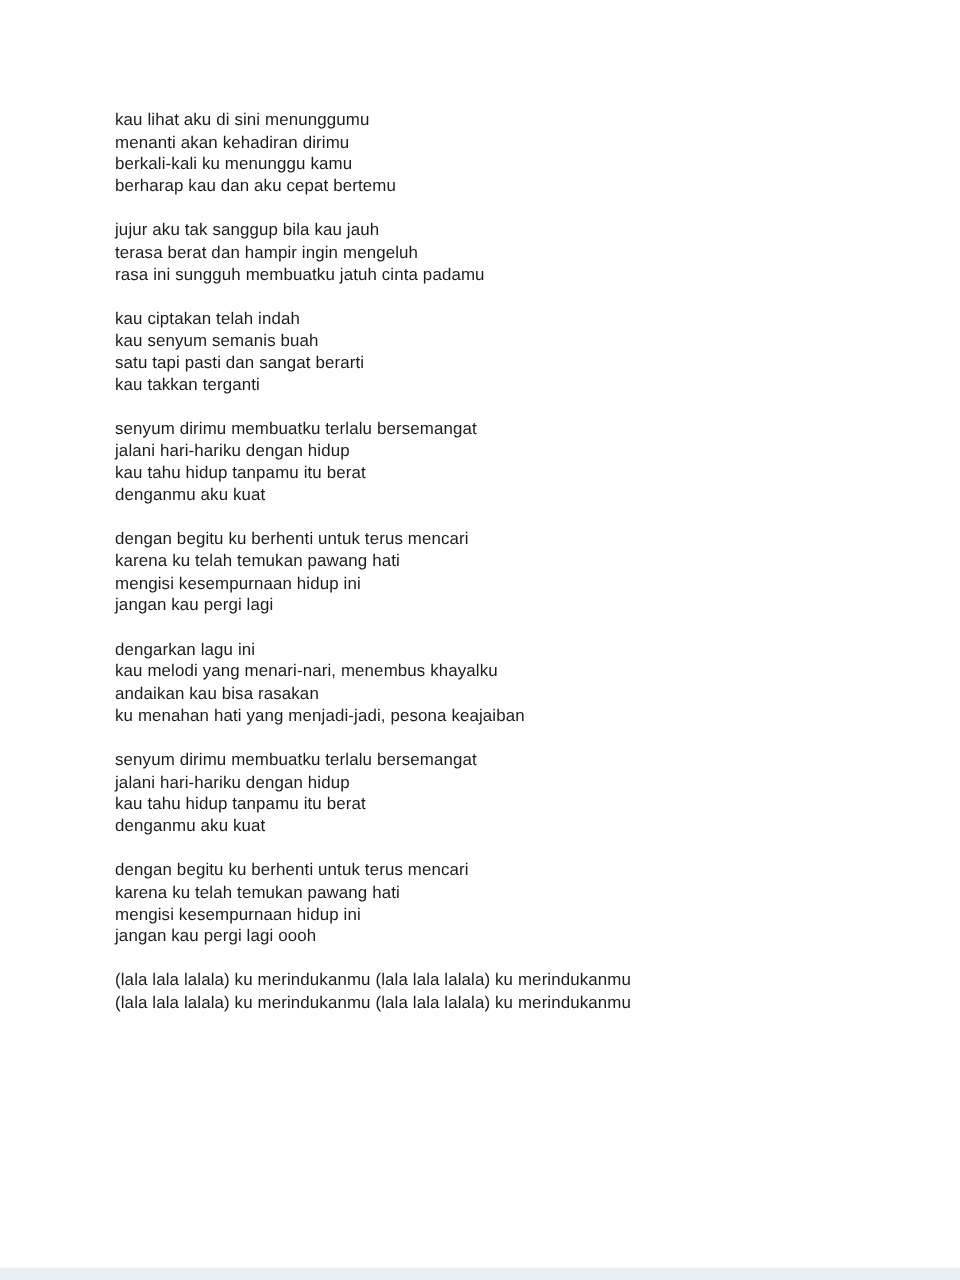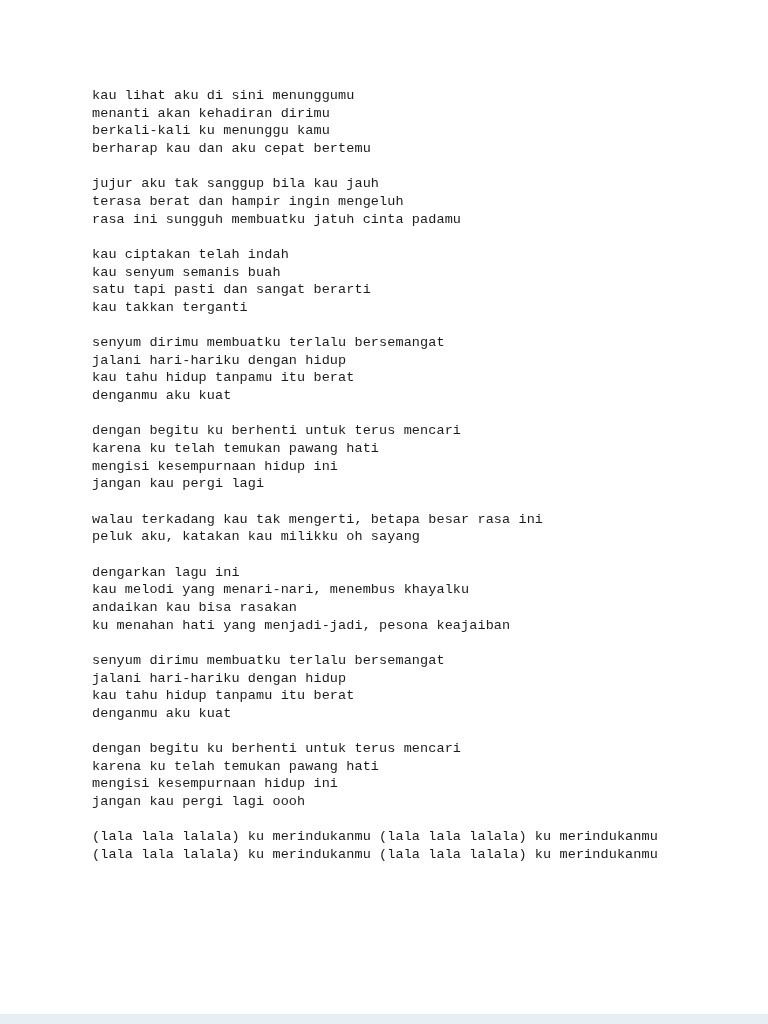--- a/index.html
+++ b/index.html
@@ -17,21 +17,20 @@
   .document-page {
     position: absolute;
     inset: 0;
     background: #ffffff;
   }
   .lyrics {
     position: absolute;
     left: 92px;
     top: 87px;
     right: 20px;
-    font-family: Liberation Mono, monospace;
   }
   .stanza {
     margin: 0 0 17.65px 0;
     font-size: 13.5px;
     line-height: 17.65px;
     color: #1c1c1c;
     white-space: pre-line;
     letter-spacing: 0.1px;
   }
   .page-bottom-gap {
@@ -59,22 +58,20 @@
 satu tapi pasti dan sangat berarti
 kau takkan terganti</p>
     <p class="stanza">senyum dirimu membuatku terlalu bersemangat
 jalani hari-hariku dengan hidup
 kau tahu hidup tanpamu itu berat
 denganmu aku kuat</p>
     <p class="stanza">dengan begitu ku berhenti untuk terus mencari
 karena ku telah temukan pawang hati
 mengisi kesempurnaan hidup ini
 jangan kau pergi lagi</p>
-    <p class="stanza">walau terkadang kau tak mengerti, betapa besar rasa ini
-peluk aku, katakan kau milikku oh sayang</p>
     <p class="stanza">dengarkan lagu ini
 kau melodi yang menari-nari, menembus khayalku
 andaikan kau bisa rasakan
 ku menahan hati yang menjadi-jadi, pesona keajaiban</p>
     <p class="stanza">senyum dirimu membuatku terlalu bersemangat
 jalani hari-hariku dengan hidup
 kau tahu hidup tanpamu itu berat
 denganmu aku kuat</p>
     <p class="stanza">dengan begitu ku berhenti untuk terus mencari
 karena ku telah temukan pawang hati

